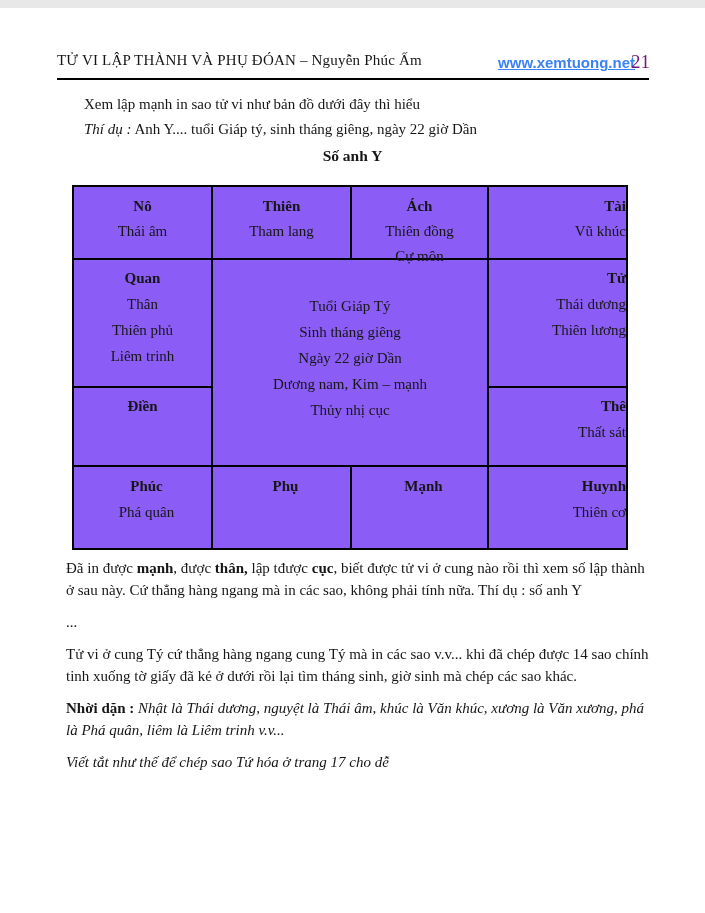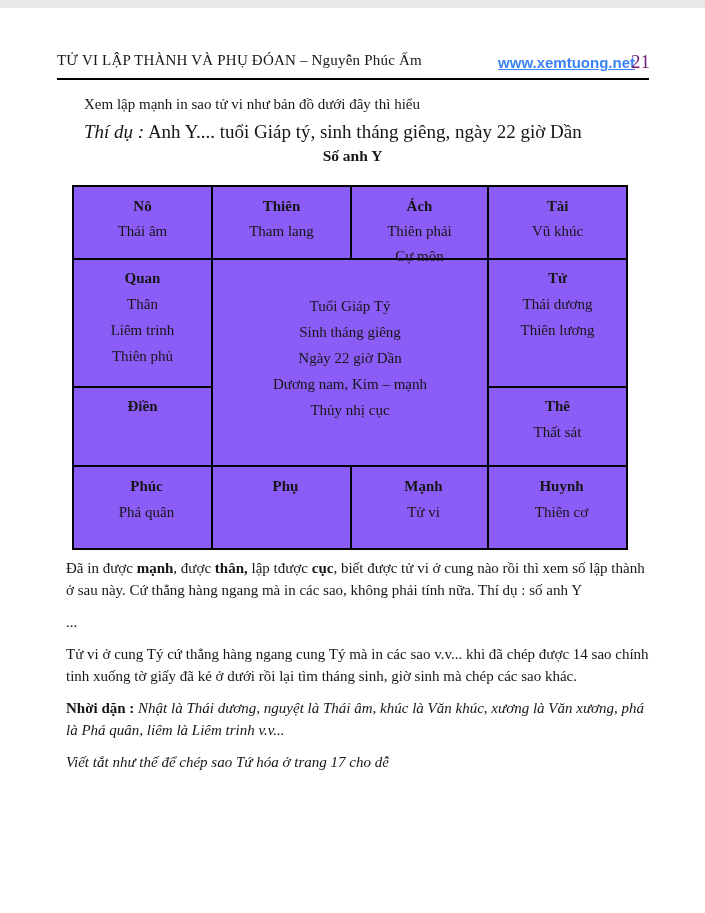--- a/index.html
+++ b/index.html
@@ -31,21 +31,21 @@
   }
   .page-num {
     font-size: 19px; margin-left: -4px; color: #701a75;
   }
   .header-rule {
     position: absolute; left: 57px; top: 70px;
     width: 592px; height: 2px; background: #000;
   }
   
   .intro-1 { position: absolute; left: 84px; top: 88px;  font-size: 15px; }
-  .intro-2 { position: absolute; left: 84px; top: 113px; font-size: 19px; }
+  .intro-2 { position: absolute; left: 84px; top: 113px; font-size: 15px; }
   .intro-2 .ital { font-style: italic; }
   .chart-title {
     position: absolute; left: 0; top: 139px; width: 705px;
     text-align: center; font-weight: bold; font-size: 15.5px;
   }
   
   .chart-grid {
     position: absolute; left: 72px; top: 177px;
     width: 556px; height: 365px;
     display: grid;
@@ -53,21 +53,21 @@
     grid-template-rows: 73px 128px 79px 81px;
     border: 2px solid #000;
     background: #8b5cf6;
   }
   .cell {
     text-align: center; font-size: 15px;
     border-right: 2px solid #000; border-bottom: 2px solid #000;
     padding-top: 7px; line-height: 25px;
   }
   .cell .cell-label { font-weight: bold; }
-  .no-r { border-right: none; }
+  .no-r { border-right: none; text-align: right; }
   .no-b { border-bottom: none; }
   .c-center {
     grid-column: 2 / 4; grid-row: 2 / 4;
     padding-top: 33px; line-height: 26px;
   }
   .c-quan, .c-tu { line-height: 26px; padding-top: 5px; }
   .c-dien, .c-the { line-height: 26px; padding-top: 5px; }
   .row4 { padding-top: 6px; line-height: 26px; padding-left: 8px; }
   
   .body-text {
@@ -98,33 +98,33 @@
     <div class="cell">
       <div class="cell-label">Nô</div>
       <div class="cell-star">Thái âm</div>
     </div>
     <div class="cell">
       <div class="cell-label">Thiên</div>
       <div class="cell-star">Tham lang</div>
     </div>
     <div class="cell">
       <div class="cell-label">Ách</div>
-      <div class="cell-star">Thiên phải</div>
+      <div class="cell-star">Thiên đồng</div>
       <div class="cell-star">Cự môn</div>
     </div>
     <div class="cell no-r">
       <div class="cell-label">Tài</div>
       <div class="cell-star">Vũ khúc</div>
     </div>
 
     <div class="cell c-quan">
       <div class="cell-label">Quan</div>
       <div class="cell-star">Thân</div>
+      <div class="cell-star">Thiên phủ</div>
       <div class="cell-star">Liêm trinh</div>
-      <div class="cell-star">Thiên phủ</div>
     </div>
 
     <div class="cell c-center">
       <div>Tuổi Giáp Tý</div>
       <div>Sinh tháng giêng</div>
       <div>Ngày 22 giờ Dần</div>
       <div>Dương nam, Kim – mạnh</div>
       <div>Thủy nhị cục</div>
     </div>
 
@@ -145,21 +145,20 @@
 
     <div class="cell row4 no-b" style="grid-row:4;">
       <div class="cell-label">Phúc</div>
       <div class="cell-star">Phá quân</div>
     </div>
     <div class="cell row4 no-b" style="grid-row:4;text-align:center;">
       <div class="cell-label">Phụ</div>
     </div>
     <div class="cell row4 no-b" style="grid-row:4;">
       <div class="cell-label">Mạnh</div>
-      <div class="cell-star">Tử vi</div>
     </div>
     <div class="cell row4 no-b no-r" style="grid-row:4;">
       <div class="cell-label">Huynh</div>
       <div class="cell-star">Thiên cơ</div>
     </div>
   </div>
 
   <div class="body-text">
     <p class="p1"><span>Đã in được </span><b>mạnh</b><span>, được </span><b>thân,</b><span> lập tđược </span><b>cục</b><span>, biết được tử vi ở cung nào rồi thì xem số lập thành ở sau này.  Cứ thẳng hàng ngang mà in các sao, không phải tính nữa. Thí dụ : số anh Y</span></p>
     <p class="p1-ellipsis">...</p>

